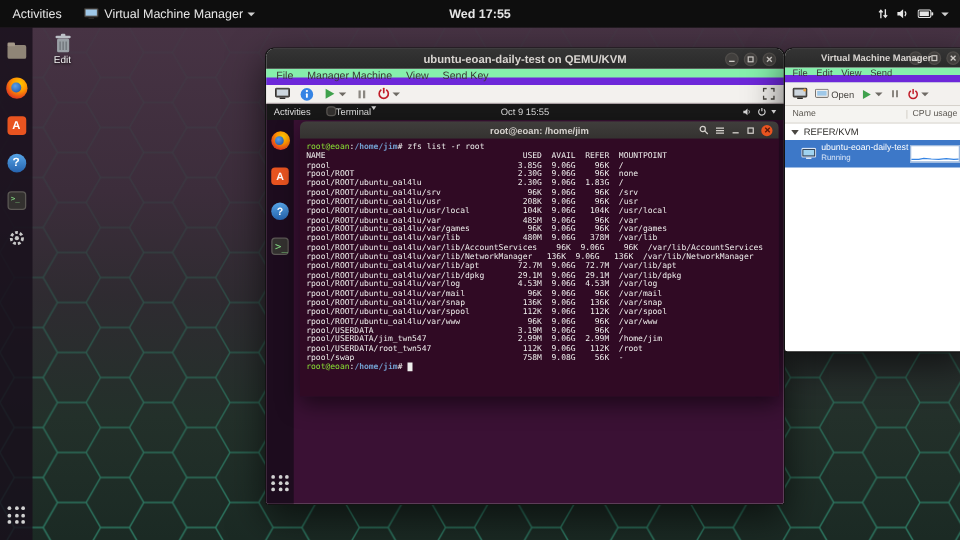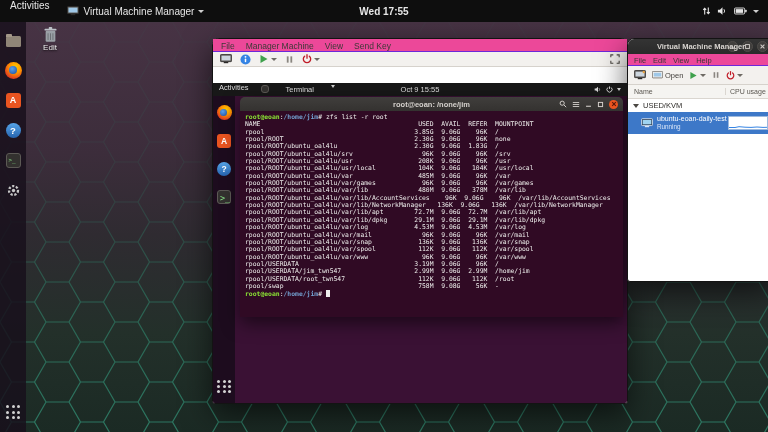--- a/index.html
+++ b/index.html
@@ -9,21 +9,21 @@
   
   #wallpaper{position:absolute;left:0;top:22px;width:768px;height:410px;
     background:linear-gradient(180deg,#473344 0%,#3c2d3b 32%,#2f2b31 52%,#23302a 76%,#1b2a24 100%)}
   #hexes{position:absolute;left:0;top:0;width:768px;height:410px;opacity:.9;
     -webkit-mask-image:linear-gradient(180deg,rgba(0,0,0,.06) 0%,rgba(0,0,0,.18) 38%,rgba(0,0,0,.7) 70%,#000 100%);
     mask-image:linear-gradient(180deg,rgba(0,0,0,.06) 0%,rgba(0,0,0,.18) 38%,rgba(0,0,0,.7) 70%,#000 100%)}
 
   
   #topbar{position:absolute;left:0;top:0;width:768px;height:22px;background:#0e0e0e;color:#e6e6e6;
     display:flex;align-items:center;font-size:10px;z-index:50}
-  .tb-activities{padding:0 10px;height:100%;display:flex;align-items:flex-start;cursor:default}
+  .tb-activities{padding:0 10px;height:100%;display:flex;align-items:center;cursor:default}
   .tb-appmenu{display:flex;align-items:center;gap:4px;padding:0 8px;height:100%}
   .tb-clock{position:absolute;left:50%;transform:translateX(-50%);font-weight:bold}
   .tb-right{margin-left:auto;display:flex;align-items:center;gap:6px;padding-right:9px;height:100%}
   .caret{width:0;height:0;border-left:3px solid transparent;border-right:3px solid transparent;border-top:3.5px solid #cfcfcf}
   .caret.dk{border-top-color:#6e6a64}
 
   
   #dock{position:absolute;left:0;top:22px;width:26px;height:410px;background:rgba(24,16,27,.84);
     display:flex;flex-direction:column;align-items:center;padding-top:8px;gap:10px;z-index:40;box-sizing:border-box}
   .dock-item{width:20px;height:20px;display:flex;align-items:center;justify-content:center;flex:0 0 auto}
@@ -52,36 +52,36 @@
   #trash svg{margin:0 auto}
 
   
   .win{position:absolute;box-shadow:0 10px 30px rgba(0,0,0,.6);border:1px solid #131313;border-radius:7px 7px 3px 3px;background:#fff}
   .titlebar{background:linear-gradient(#343434,#2a2a2a);display:flex;align-items:center;position:relative;
     color:#d8d4d0;font-weight:bold;border-radius:6px 6px 0 0}
   .title-center{position:absolute;left:50%;transform:translateX(-50%);white-space:nowrap}
   .winbtns{margin-left:auto;display:flex;gap:4px;padding-right:6px;align-items:center}
   .wbtn{width:11px;height:11px;border-radius:50%;background:#413f3d;border:1px solid #504d4a;
     display:flex;align-items:center;justify-content:center;box-sizing:border-box}
-  .menubar{background:#ec4899;display:flex;align-items:flex-end;color:#3b3936;border-bottom:1px solid #6d28d9}
+  .menubar{background:#86efac;display:flex;align-items:flex-start;color:#3b3936;border-bottom:6px solid #6d28d9}
   .toolbar{background:#f3f1ee;display:flex;align-items:center;border-bottom:1px solid #d6d2cc}
   .tbtn{display:flex;align-items:center;gap:2px}
 
   
   #console{left:212px;top:38px;width:414px;height:364px}
   #console .titlebar{height:16px;font-size:9px}
   #console .menubar{height:13px;gap:11px;padding-left:8px;font-size:8.5px;box-sizing:border-box}
   #console .toolbar{height:15px;gap:8px;padding:0 7px;box-sizing:border-box}
   #console .display{position:absolute;top:44px;left:0;right:0;bottom:0;background:#3a1134;overflow:hidden;border-radius:0 0 2px 2px}
 
   
   .g-topbar{position:absolute;left:0;top:0;right:0;height:13px;background:#181818;color:#dddddd;
     display:flex;align-items:center;font-size:7.5px;z-index:5}
   .g-topbar .tb-activities{padding:0 6px}
-  .g-appmenu{display:flex;gap:17px;padding:0 6px}
+  .g-appmenu{display:flex;gap:0;padding:0 6px}
   .g-clock{position:absolute;left:50%;transform:translateX(-50%);font-weight:normal}
   .g-right{margin-left:auto;display:flex;align-items:center;gap:4px;padding-right:6px}
 
   
   .g-dock{position:absolute;left:0;top:13px;bottom:0;width:22px;background:rgba(22,12,24,.78);
     display:flex;flex-direction:column;align-items:center;padding-top:8px;gap:11px;z-index:4;box-sizing:border-box}
   .g-dock .dock-item{width:17px;height:17px}
   .g-dock .ic-firefox{width:15px;height:15px}
   .g-dock .ic-firefox:after{left:3.5px;top:3.5px;width:7px;height:7.5px}
   .g-dock .ic-software,.g-dock .ic-help,.g-dock .ic-terminal{width:14px;height:14px;font-size:8.5px}
@@ -93,21 +93,21 @@
   .t-header{height:14px;background:linear-gradient(#403e3c,#343230);border-radius:5px 5px 0 0;display:flex;
     align-items:center;position:relative;color:#d5d1cd;font-size:7.5px;font-weight:bold;border-bottom:1px solid #1f1d1c}
   .t-btns{margin-left:auto;display:flex;align-items:center;gap:5px;padding-right:5px}
   .t-close{width:9px;height:9px;border-radius:50%;background:var(--accent-orange,#e95420);
     display:flex;align-items:center;justify-content:center}
   .t-body{position:absolute;top:14px;left:0;right:0;bottom:0;background:var(--terminal-bg,#300a24);
     padding:3px 0 0 5px;font-family:"DejaVu Sans Mono",monospace;font-size:6.4px;line-height:7.35px;color:#eeeeec;
     overflow:hidden;box-sizing:border-box}
   .tline{white-space:pre}
   .tout{white-space:pre}
-  .tg{color:var(--prompt-green,#8ae234);font-weight:bold}
+  .tg{color:var(--prompt-green,#8ae234);font-weight:normal}
   .tbl{color:var(--path-blue,#729fcf);font-weight:bold}
   .cmd{padding-left:4px}
   .cursor{display:inline-block;width:4px;height:6.6px;background:#eeeeec;margin-left:4px;vertical-align:-1px}
 
   
   #manager{left:627px;top:38px;width:146px;height:242px}
   #manager .titlebar{height:15px;font-size:7.5px}
   #manager .menubar{height:12px;gap:7px;padding-left:6px;font-size:7.5px;box-sizing:border-box}
   #manager .toolbar{height:19px;gap:6px;padding:0 6px;font-size:7.5px;color:#45423e;box-sizing:border-box}
   .m-cols{height:13px;display:flex;align-items:center;background:#f5f4f1;border-bottom:1px solid #dad6d0;
@@ -232,20 +232,41 @@
       <g stroke="#6b7075" stroke-width="0.8">
         <line x1="4" y1="6" x2="4" y2="11.5"></line>
         <line x1="6" y1="6" x2="6" y2="11.5"></line>
         <line x1="8" y1="6" x2="8" y2="11.5"></line>
       </g>
     </svg>
   <div>Edit</div>
 </div>
 
 <section class="win" id="console">
+  <div class="titlebar">
+    <span class="title-center">ubuntu-eoan-daily-test on QEMU/KVM</span>
+    <span class="winbtns">
+      <span class="wbtn">
+          <svg width="7" height="7" viewBox="0 0 8 8">
+            <rect x="1.5" y="5.2" width="5" height="1.2" fill="#cdc9c5"></rect>
+          </svg>
+        </span>
+      <span class="wbtn">
+          <svg width="7" height="7" viewBox="0 0 8 8">
+            <rect x="1.8" y="1.8" width="4.4" height="4.4" fill="none" stroke="#cdc9c5" stroke-width="1.1"></rect>
+          </svg>
+        </span>
+      <span class="wbtn">
+          <svg width="7" height="7" viewBox="0 0 8 8" stroke="#cdc9c5" stroke-width="1.2">
+            <line x1="1.8" y1="1.8" x2="6.2" y2="6.2"></line>
+            <line x1="6.2" y1="1.8" x2="1.8" y2="6.2"></line>
+          </svg>
+        </span>
+    </span>
+  </div>
   <nav class="menubar">
     <span>File</span>
     <span>Manager Machine</span>
     <span>View</span>
     <span>Send Key</span>
   </nav>
   <div class="toolbar">
     <span class="tbtn">
       <svg viewBox="0 0 16 13" width="12" height="10">
           <rect x="0.5" y="0.5" width="15" height="9.5" rx="1.2" fill="#56534f" stroke="#2c2a28"></rect>
@@ -346,21 +367,21 @@
             <i></i>
             <i></i>
             <i></i>
             <i></i>
           </span>
       </div>
     </div>
 
     <div id="terminal">
       <div class="t-header">
-        <span class="title-center">root@eoan: /none/jim</span>
+        <span class="title-center">root@eoan: /home/jim</span>
         <span class="t-btns">
           <span>
             <svg viewBox="0 0 10 10" width="8" height="8" fill="none" stroke="#d5d1cd" stroke-width="1.2">
                 <circle cx="4" cy="4" r="2.6"></circle>
                 <line x1="6.2" y1="6.2" x2="9" y2="9"></line>
               </svg>
           </span>
           <span>
             <svg viewBox="0 0 10 8" width="8" height="7" stroke="#d5d1cd" stroke-width="1.1">
                 <line x1="1" y1="1.5" x2="9" y2="1.5"></line>
@@ -436,21 +457,21 @@
             <line x1="1.8" y1="1.8" x2="6.2" y2="6.2"></line>
             <line x1="6.2" y1="1.8" x2="1.8" y2="6.2"></line>
           </svg>
         </span>
     </span>
   </div>
   <nav class="menubar">
     <span>File</span>
     <span>Edit</span>
     <span>View</span>
-    <span>Help</span>
+    <span>Send</span>
   </nav>
   <div class="toolbar">
     <span class="tbtn">
       <svg viewBox="0 0 16 13" width="12" height="10">
           <rect x="0.5" y="0.5" width="15" height="9.5" rx="1.2" fill="#56534f" stroke="#2c2a28"></rect>
           <rect x="2" y="2" width="12" height="6.5" fill="#cdd6de"></rect>
           <rect x="5" y="10.5" width="6" height="1.6" fill="#2c2a28"></rect>
           <circle cx="13" cy="2.5" r="1.6" fill="#e9a13d"></circle>
         </svg>
     </span>
@@ -480,21 +501,21 @@
         </svg>
       <span class="caret dk"></span>
     </span>
   </div>
   <div class="m-cols">
     <span class="m-col-name">Name</span>
     <span class="m-col-cpu">CPU usage</span>
   </div>
   <div class="m-row-conn">
     <span class="expander"></span>
-    <span>USED/KVM</span>
+    <span>REFER/KVM</span>
   </div>
   <div class="m-row-vm">
     <svg viewBox="0 0 14 11" width="12" height="10">
         <rect x="0.5" y="0.5" width="13" height="8" rx="1" fill="#35465a" stroke="#dbe6f5"></rect>
         <rect x="2" y="2" width="10" height="5" fill="#9fd3f0"></rect>
         <rect x="4.5" y="9" width="5" height="1.4" fill="#dbe6f5"></rect>
       </svg>
     <span class="vm-lines">
       <span class="vm-name">ubuntu-eoan-daily-test</span>
       <span class="vm-state">Running</span>

